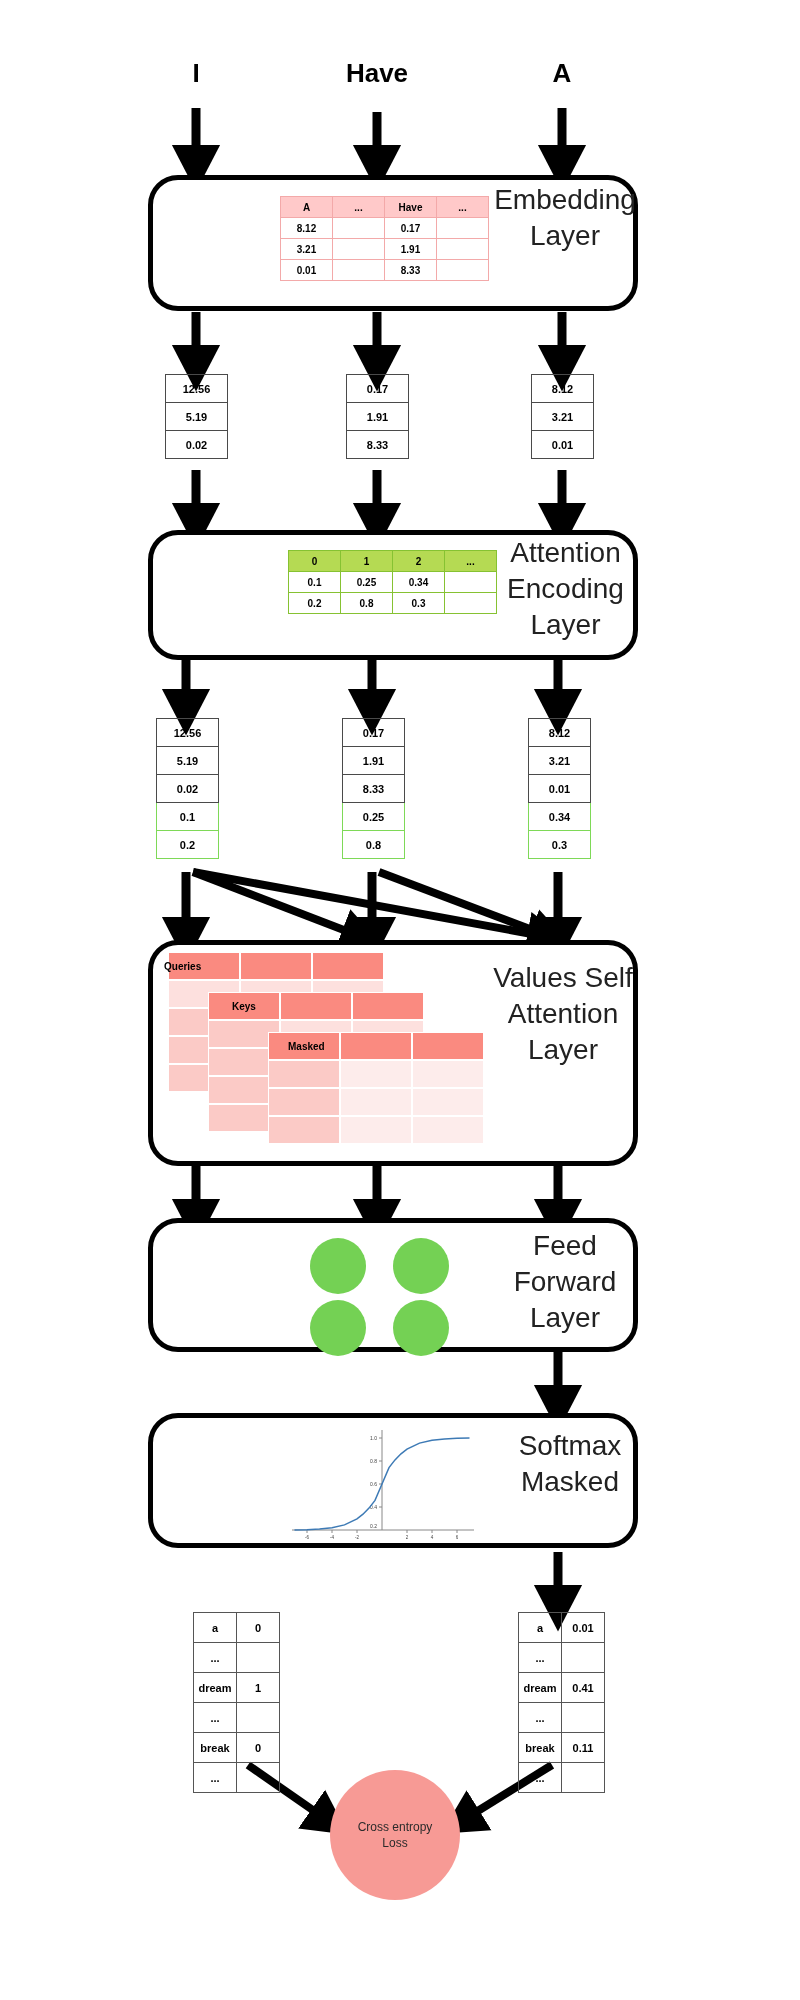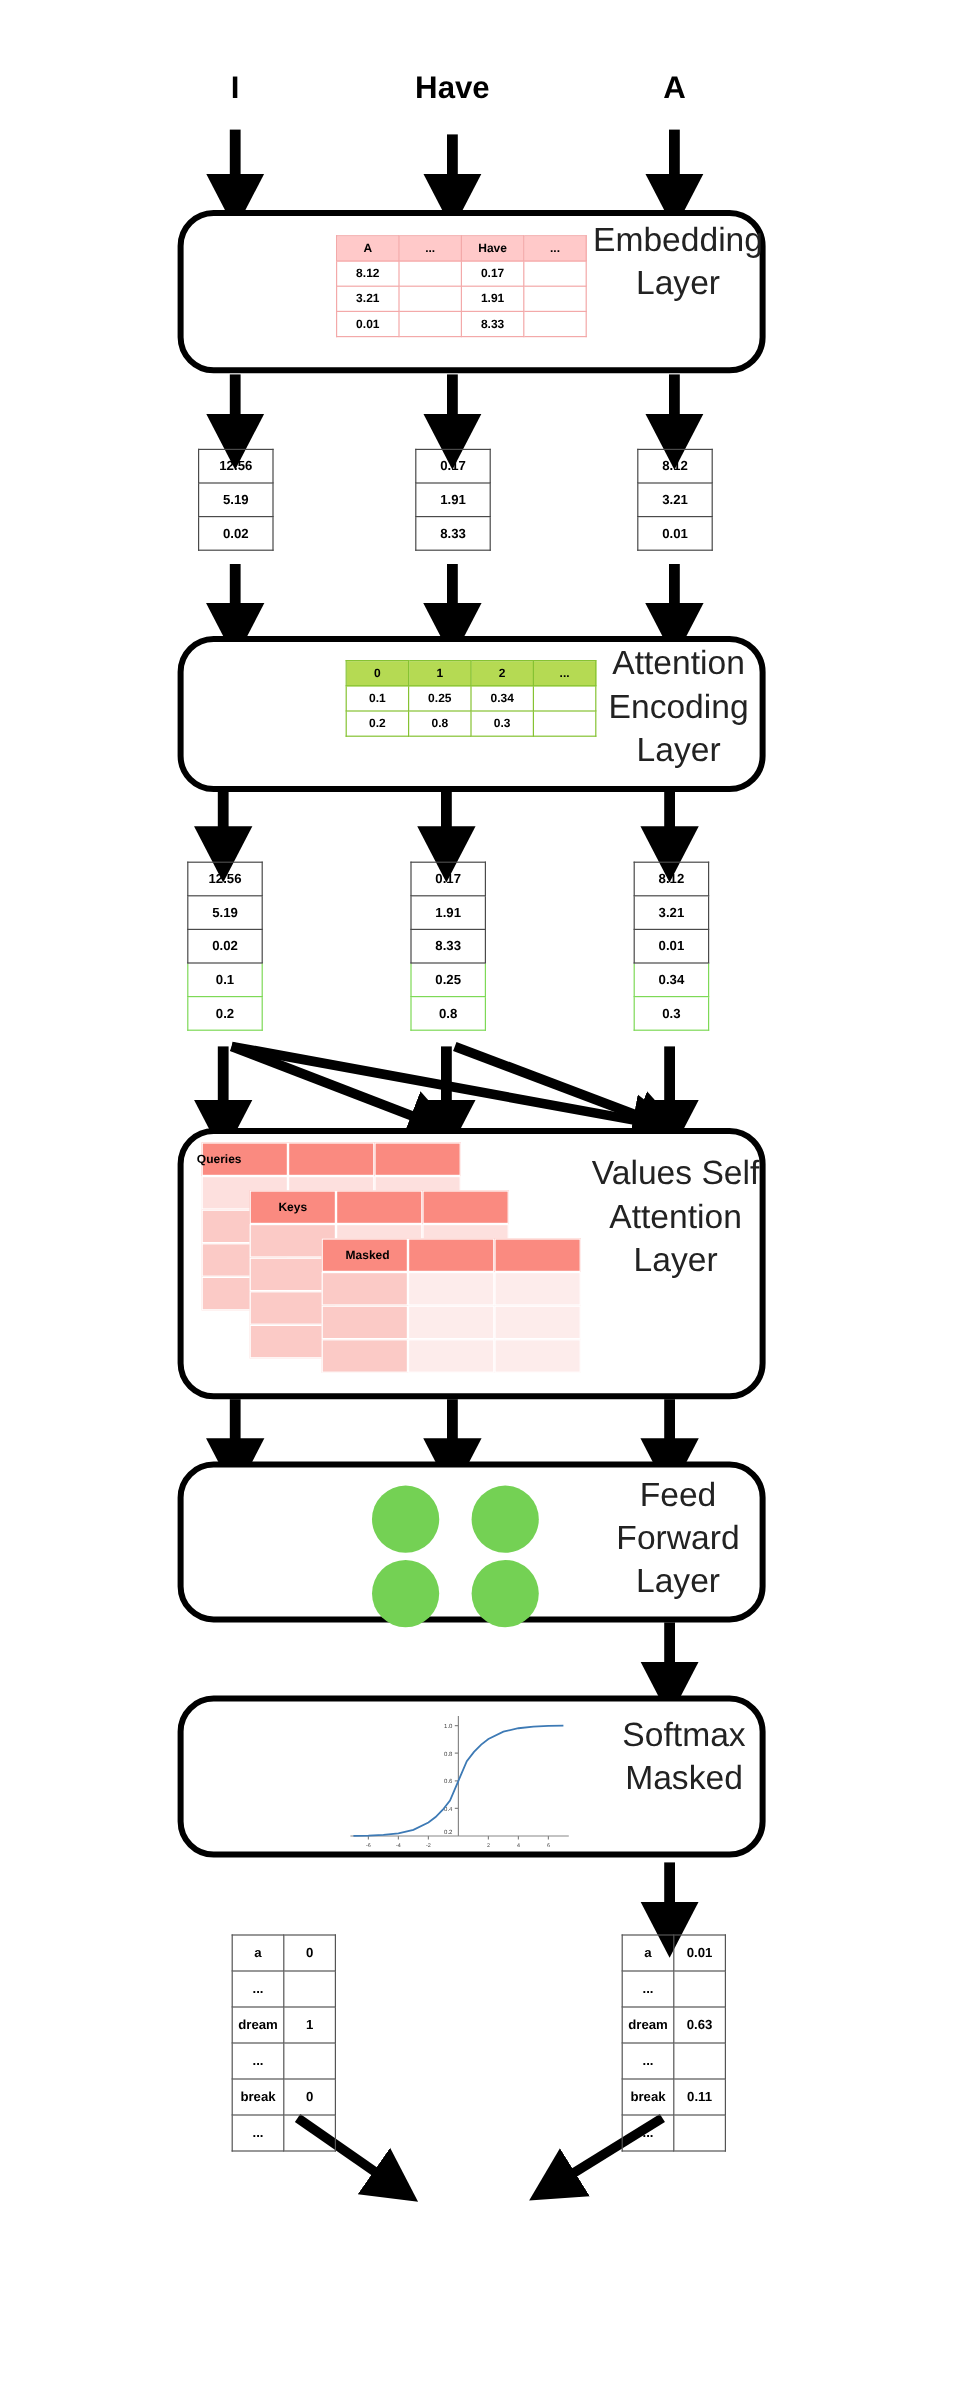--- a/index.html
+++ b/index.html
@@ -494,31 +494,33 @@
         <tr>
       <td>a</td>
       <td>0.01</td>
     </tr>
     <tr>
       <td>...</td>
       <td></td>
     </tr>
     <tr>
       <td>dream</td>
-      <td>0.63</td>
+      <td>0.41</td>
     </tr>
     <tr>
       <td>...</td>
       <td></td>
     </tr>
     <tr>
       <td>break</td>
       <td>0.11</td>
     </tr>
     <tr>
       <td>...</td>
       <td></td>
     </tr>
   </tbody>
     </table>
 
+  <div class="ce-circle" style="left:330px; top:1770px; width:130px; height:130px;">Cross entropy
+Loss</div>
 
 </div>
 
 </body></html>

